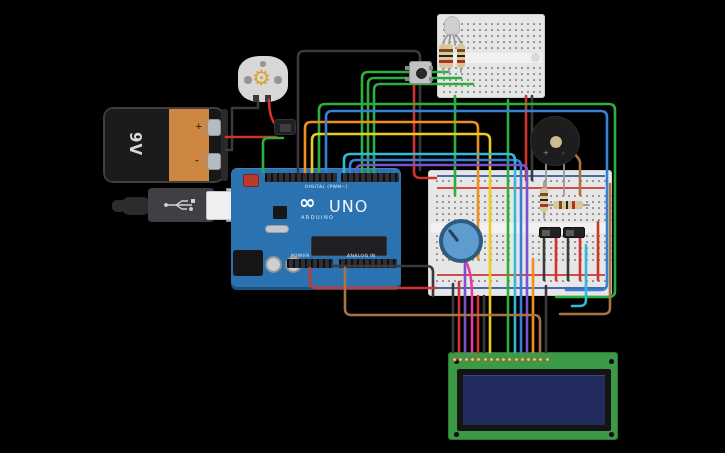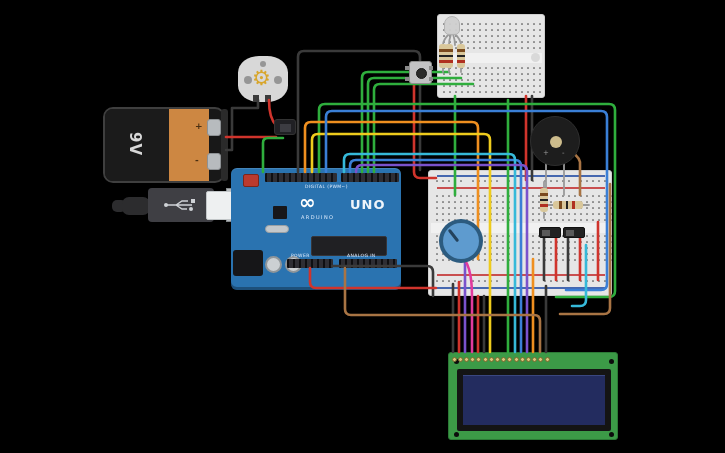--- a/index.html
+++ b/index.html
@@ -28,21 +28,21 @@
   .motor-gear{left:14px;top:12px;font-size:21px;color:#d8a62c;line-height:21px;}
   .motor-dot{background:#969696;border-radius:50%;}
   .motor-term{width:6px;height:7px;background:#3c3c3c;top:95px;}
 
   
   .arduino{left:231px;top:168px;width:170px;height:122px;background:#2a73b0;border-radius:6px;box-shadow:inset 0 -3px 0 rgba(0,0,0,.3),inset 0 1px 0 rgba(255,255,255,.12);}
   .hdr{height:9px;background:repeating-linear-gradient(90deg,#0f0f12 0 2px,#2e2e34 2px 6px);border-radius:1px;}
   .ard-reset{left:12px;top:6px;width:16px;height:13px;background:#bb3a2e;border:1px solid #7c241b;border-radius:2px;}
   .ard-lbl{color:#dceafc;font-size:4.5px;letter-spacing:.4px;white-space:nowrap;}
   .ard-logo{left:68px;top:24px;color:#fff;font-size:20px;line-height:20px;font-weight:bold;}
-  .ard-uno{left:98px;top:29px;color:#eef4fa;font-size:13px;font-weight:700;letter-spacing:1px;margin-left:21px;}
+  .ard-uno{left:98px;top:29px;color:#eef4fa;font-size:16px;font-weight:400;letter-spacing:1px;}
   .ard-brand{left:70px;top:46px;color:#dceafc;font-size:5px;letter-spacing:1.4px;}
   .ard-chip2{left:42px;top:38px;width:14px;height:13px;background:#17171a;border-radius:1px;}
   .ard-xtal{left:34px;top:57px;width:24px;height:8px;background:#c4c8cb;border:1px solid #9aa0a4;border-radius:4px;}
   .ard-mcu{left:80px;top:68px;width:76px;height:20px;background:#202023;border:1px solid #35353a;border-radius:2px;}
   .ard-cap{width:17px;height:17px;border-radius:50%;background:#ccd0d3;border:2px solid #90969a;top:88px;}
   .ard-jack{left:2px;top:82px;width:30px;height:26px;background:#161618;border-radius:3px;}
 
   
   .bb{background:#e6e6e6;border:1px solid #cfcfcf;border-radius:3px;}
   .bb-small{left:437px;top:14px;width:108px;height:84px;}

